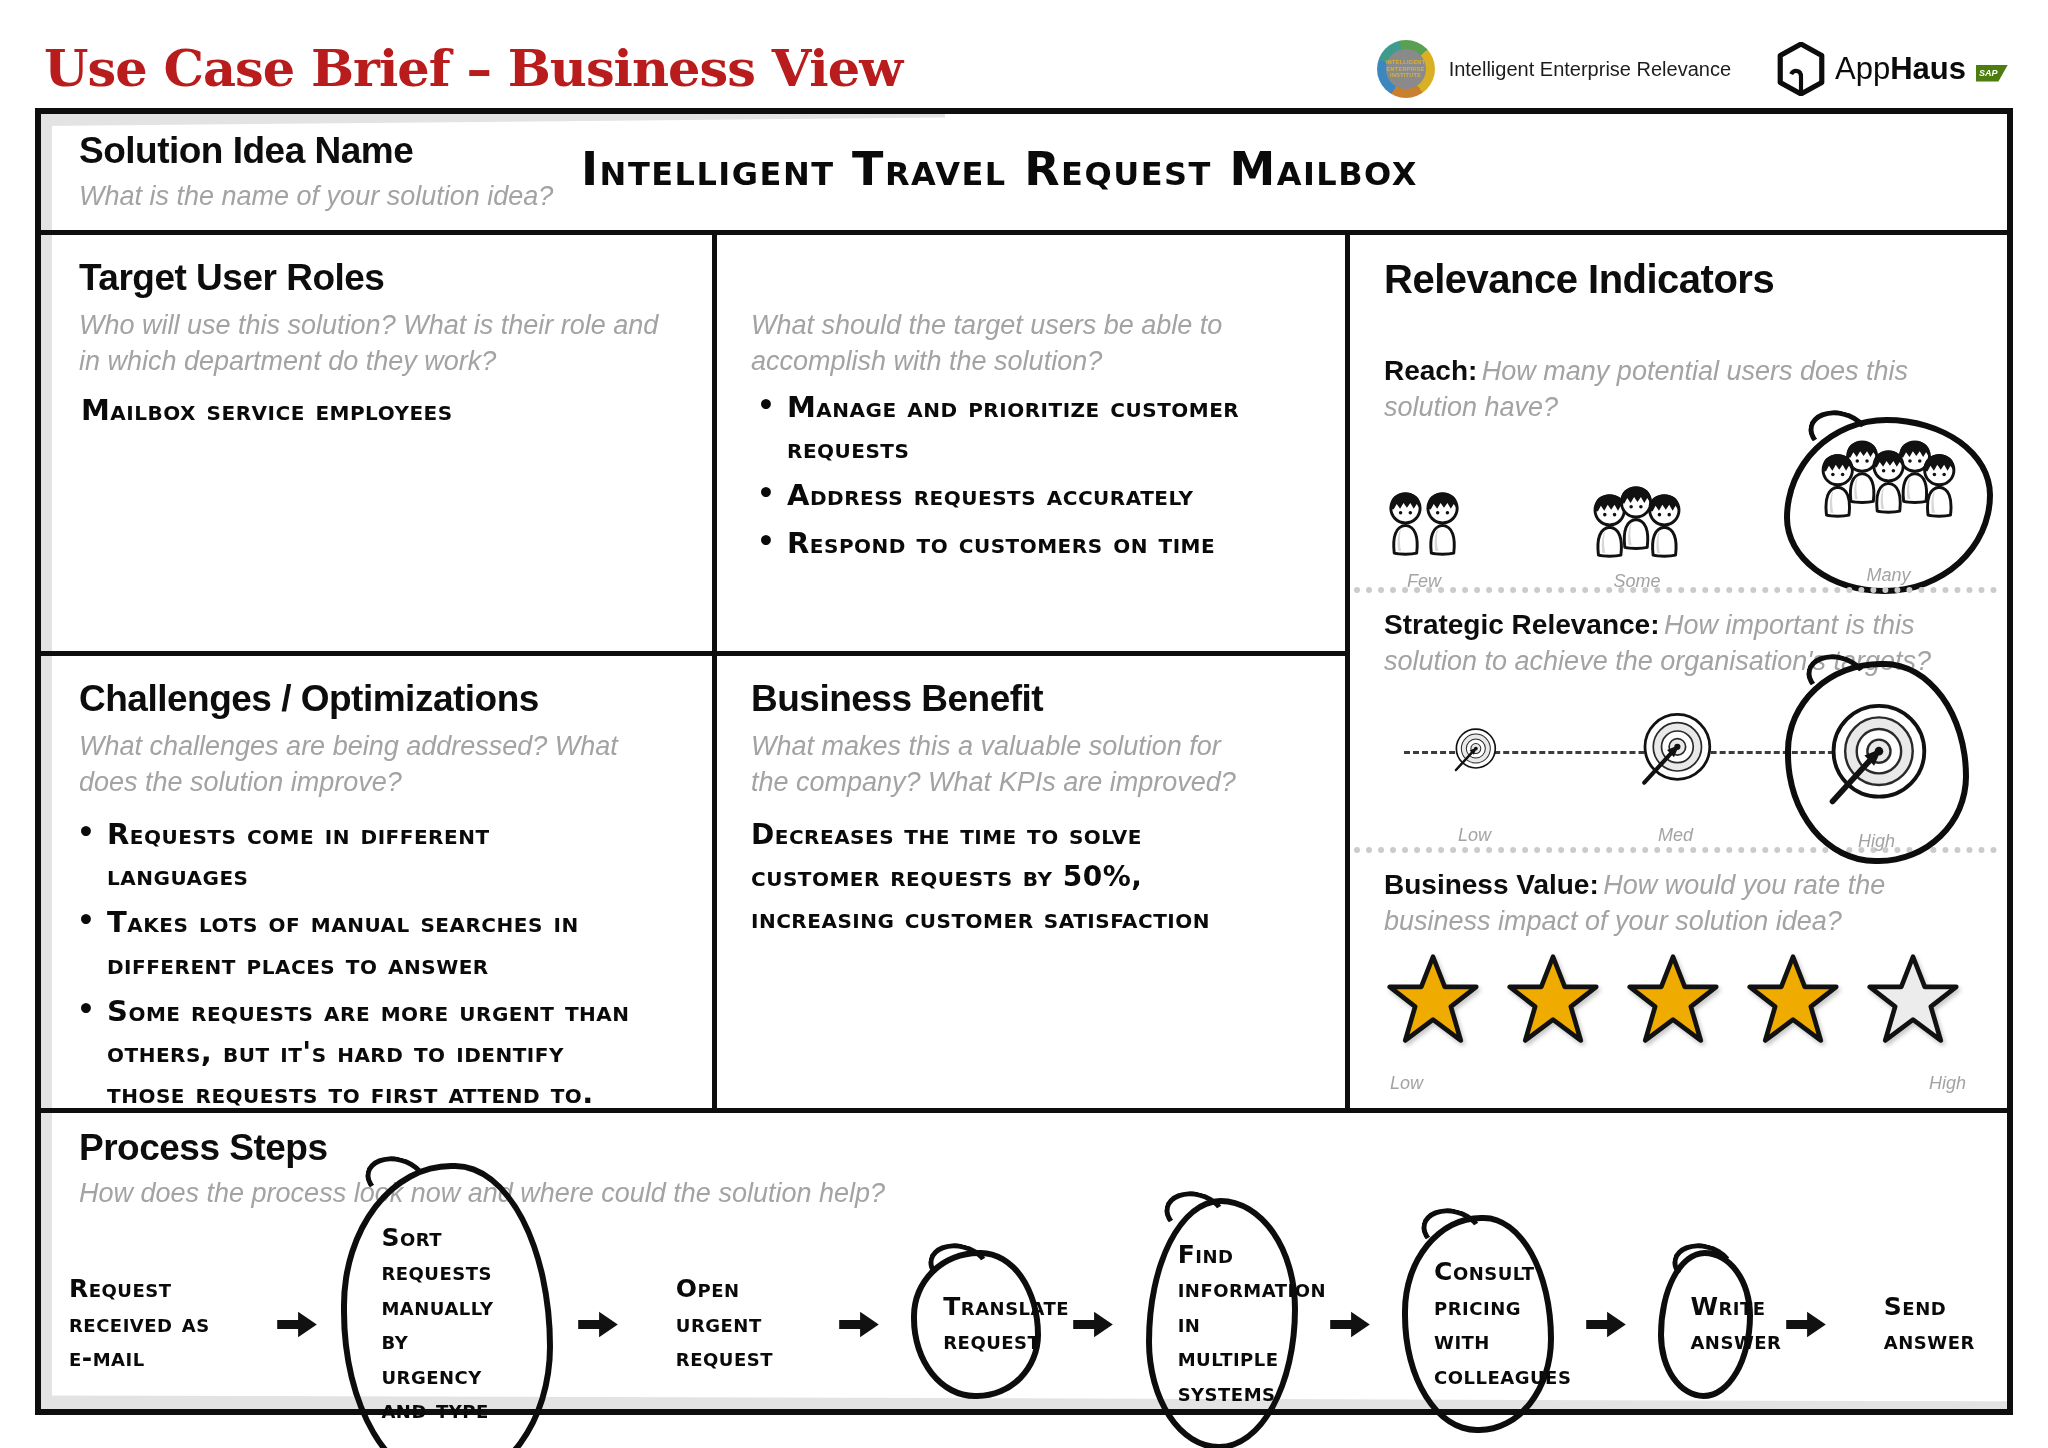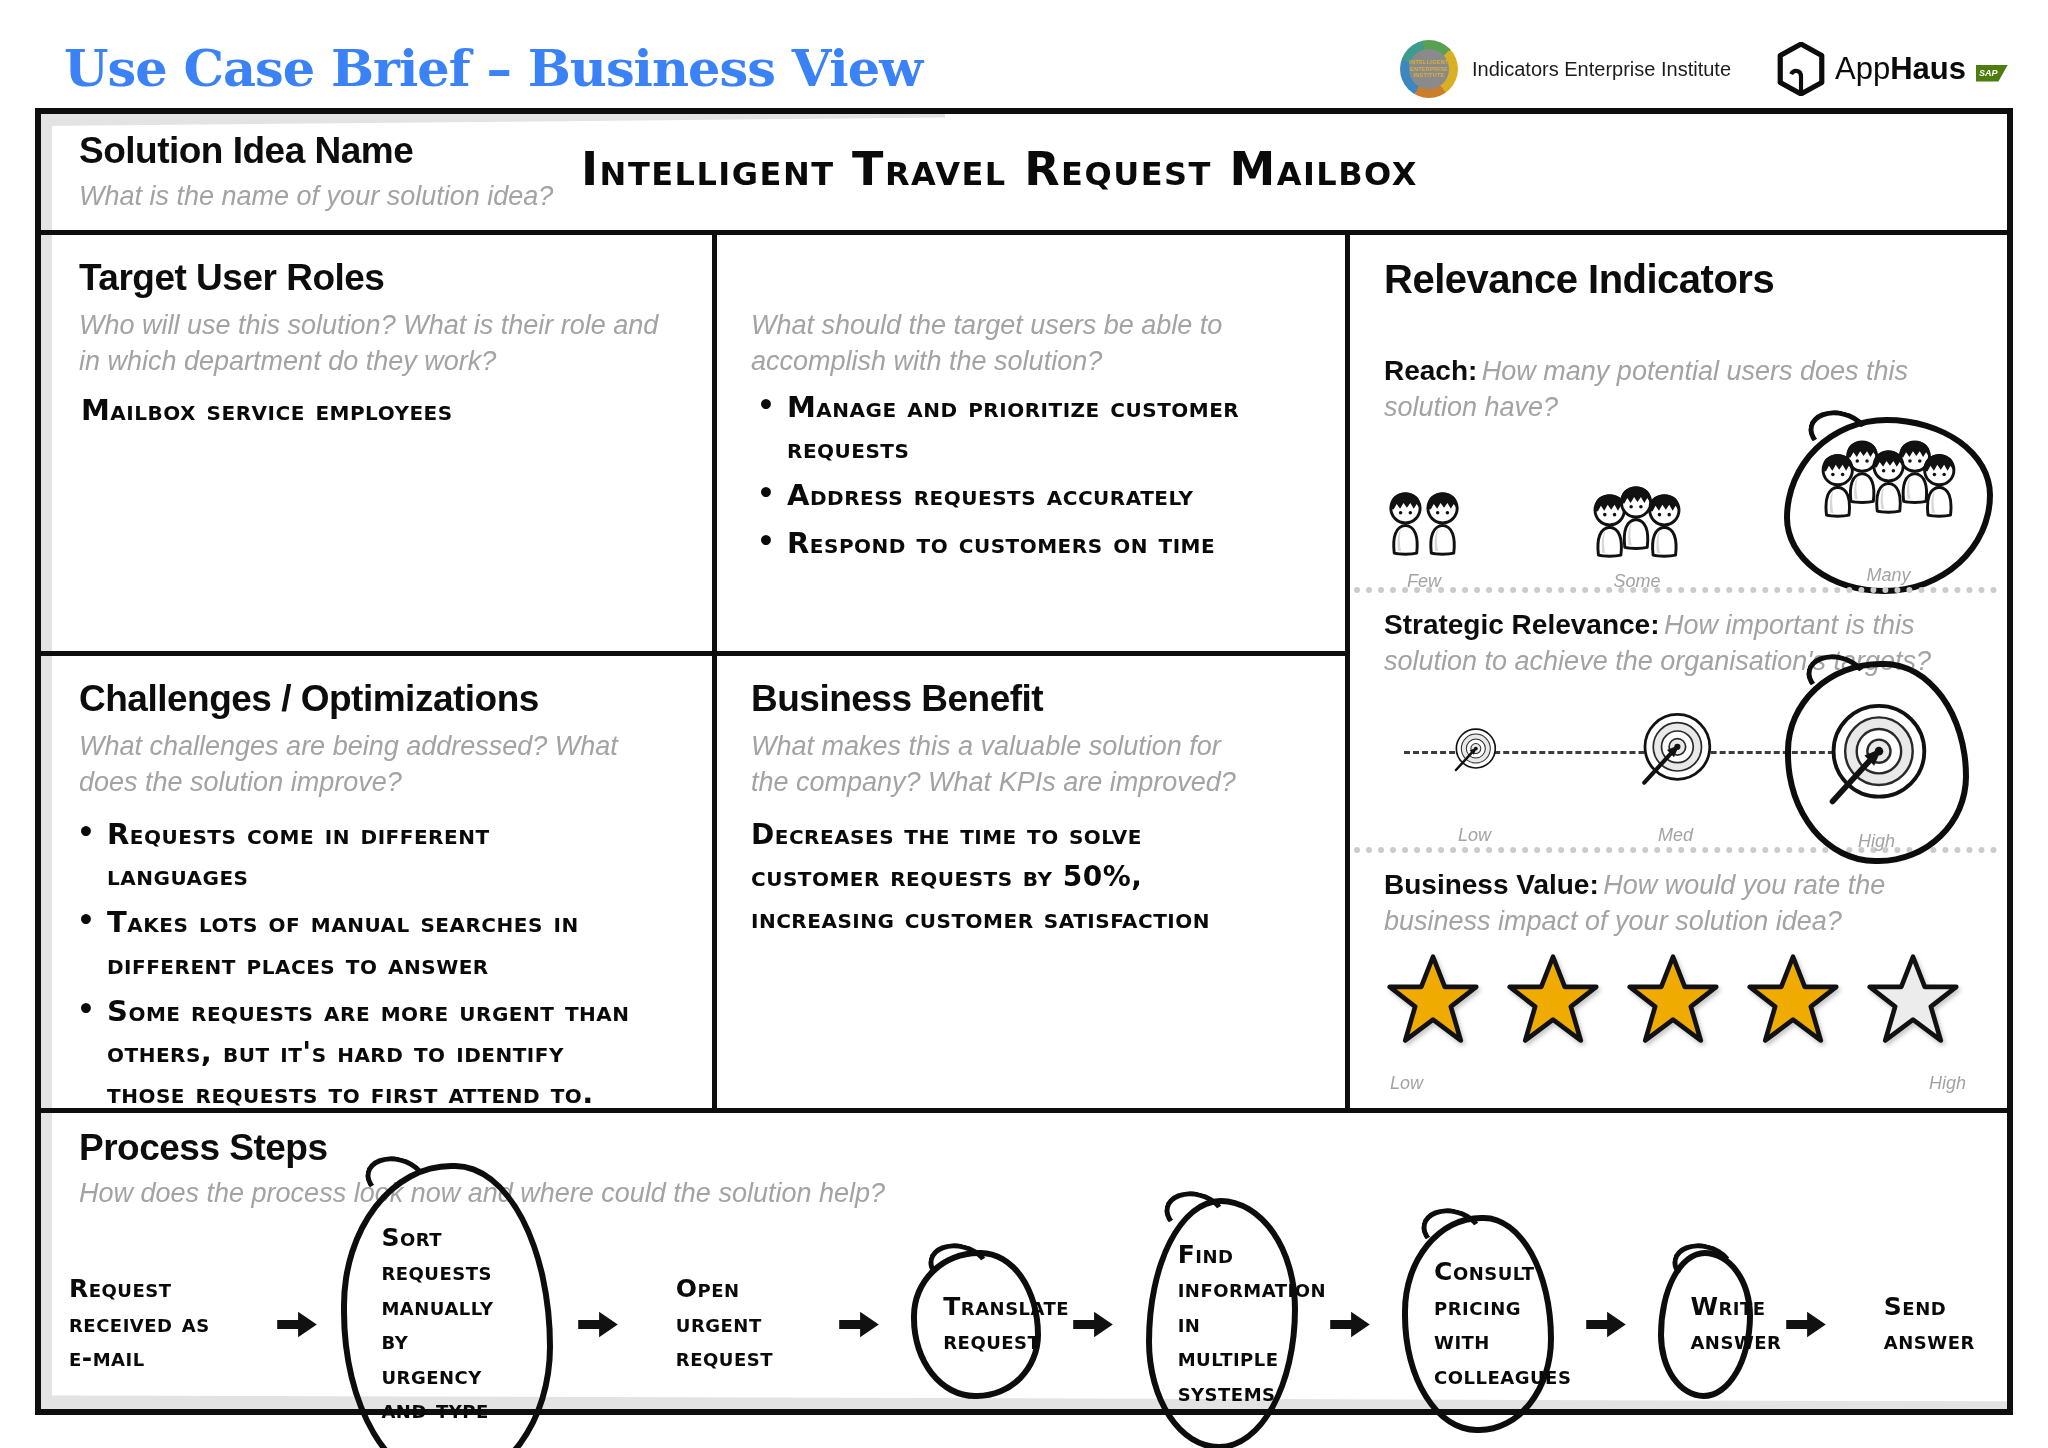--- a/index.html
+++ b/index.html
@@ -6,21 +6,21 @@
   html,body { background:#fff; }
   body {
     width:2048px; height:1448px; position:relative; overflow:hidden;
     font-family:"Liberation Sans", sans-serif; color:#111;
   }
   
   .page-header { position:absolute; left:0; top:0; width:2048px; height:108px; }
   .page-title {
     position:absolute; left:44px; top:38px;
     font-family:"DejaVu Serif", serif; font-weight:800;
-    font-size:51px; letter-spacing:-1px; color:#3b82f6;margin-left:20px;
+    font-size:51px; letter-spacing:-1px; color:#b91c1c;
   }
   .logo-area { position:absolute; right:40px; top:40px; display:flex; align-items:center; gap:46px; }
   .inst-logo-wrap { display:flex; align-items:center; gap:14px; }
   .inst-circle {
     width:58px; height:58px; border-radius:50%;
     background:conic-gradient(from 210deg,#3d87c0 0 22%,#3f9b8e 22% 38%,#5aa052 38% 55%,#d9b023 55% 82%,#c97f2e 82% 100%);
     display:flex; align-items:center; justify-content:center;
   }
   .inst-inner {
     width:40px; height:40px; border-radius:50%; background:#8a8a8a;
@@ -133,21 +133,21 @@
   <div class="page-title">Use Case Brief – Business View</div>
   <div class="logo-area">
     <div class="inst-logo-wrap">
       <div class="inst-circle">
         <div class="inst-inner">
           <span>INTELLIGENT</span>
           <span>ENTERPRISE</span>
           <span>INSTITUTE</span>
         </div>
       </div>
-      <span class="inst-text">Indicators Enterprise Institute</span>
+      <span class="inst-text">Intelligent Enterprise Relevance</span>
     </div>
     <div class="apphaus">
       <svg width="48" height="54" viewBox="0 0 46 52">
         <path d="M23 2 L43 13 V39 L23 50 L3 39 V13 Z" fill="none" stroke="#0d0d0d" stroke-width="5" stroke-linejoin="round"></path>
         <path d="M23 49 V33 C23 27 16 26 13.5 31" fill="none" stroke="#0d0d0d" stroke-width="4"></path>
       </svg>
       <span class="apphaus-text"><span class="thin">App</span><span class="bold">Haus</span></span>
       <span class="sap-badge">SAP</span>
     </div>
   </div>

